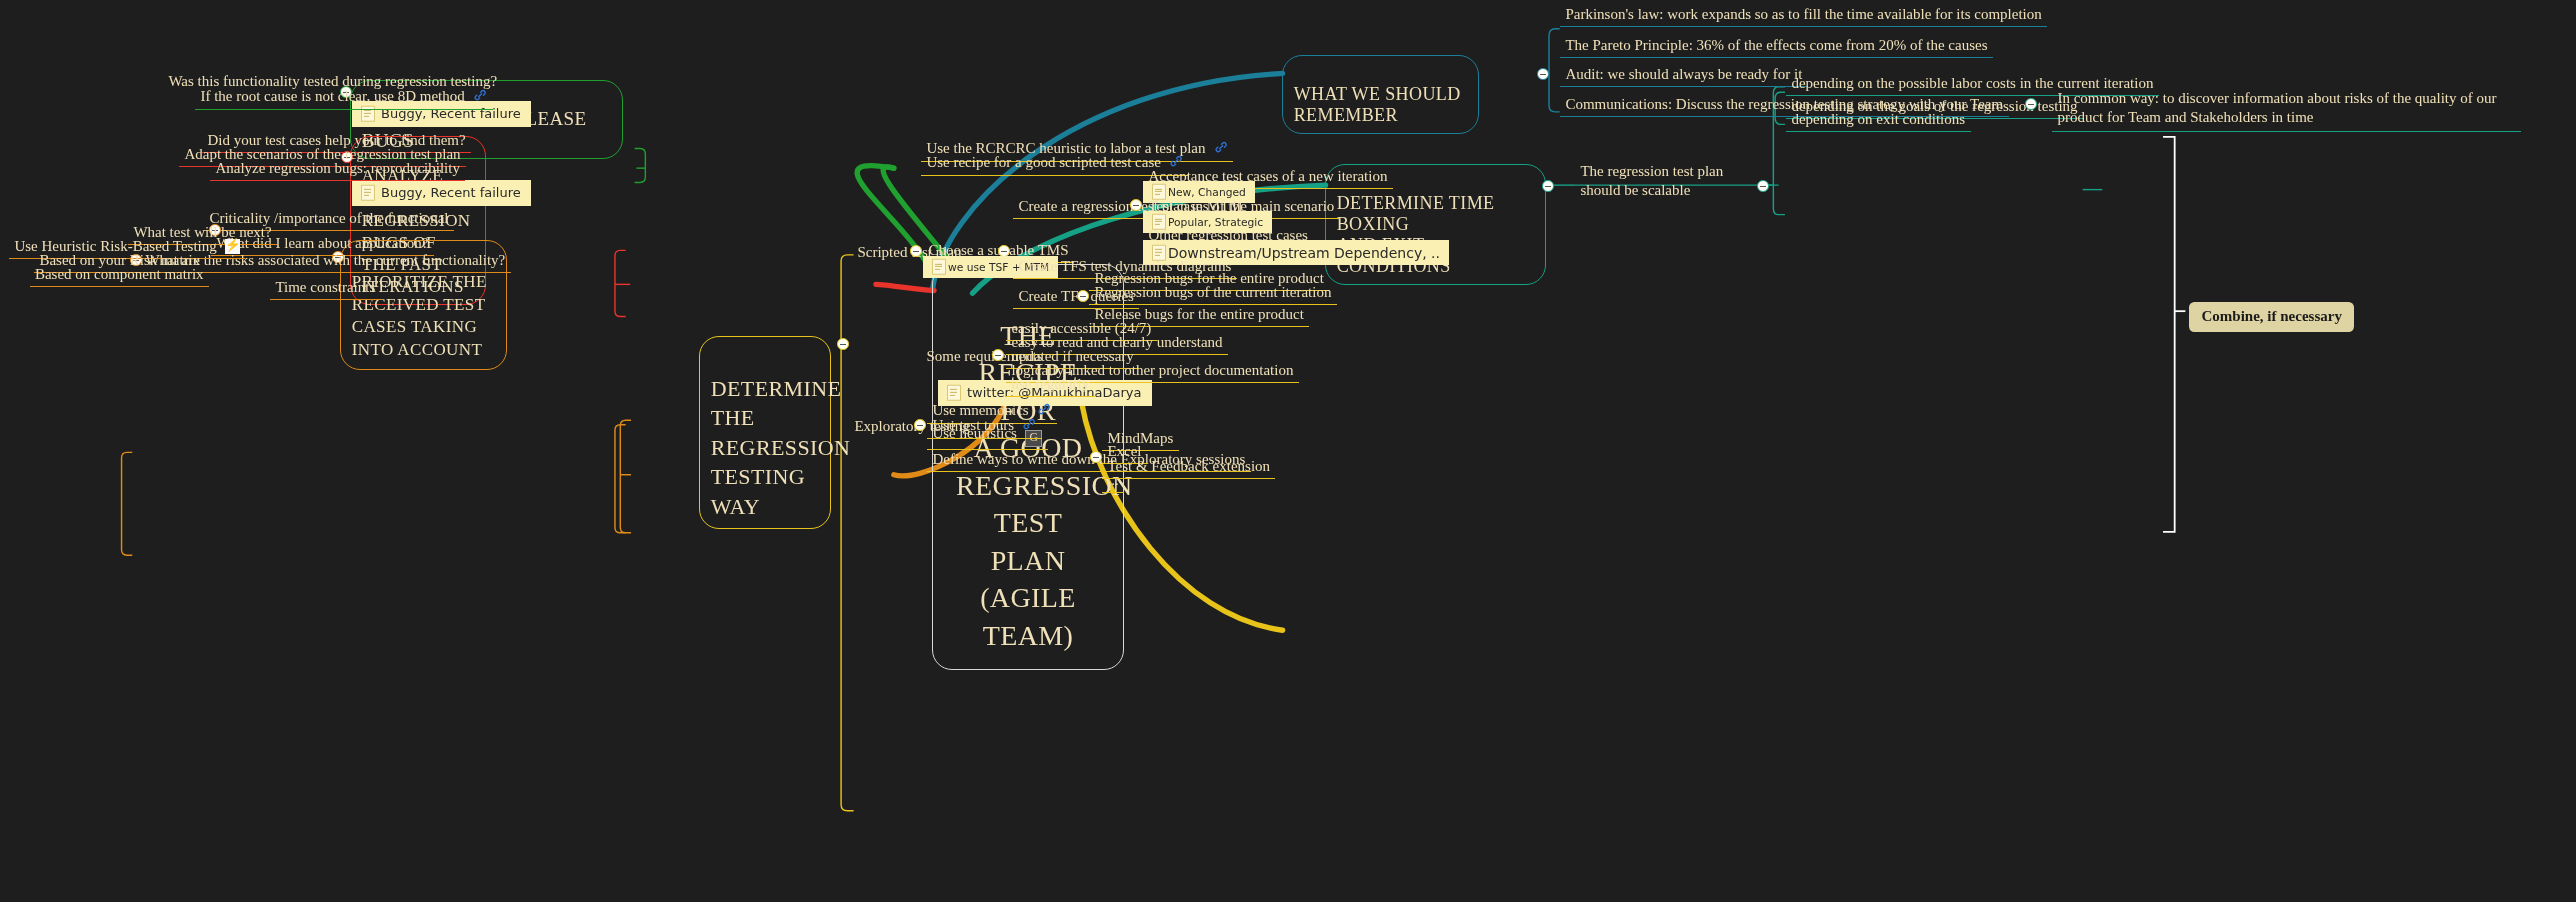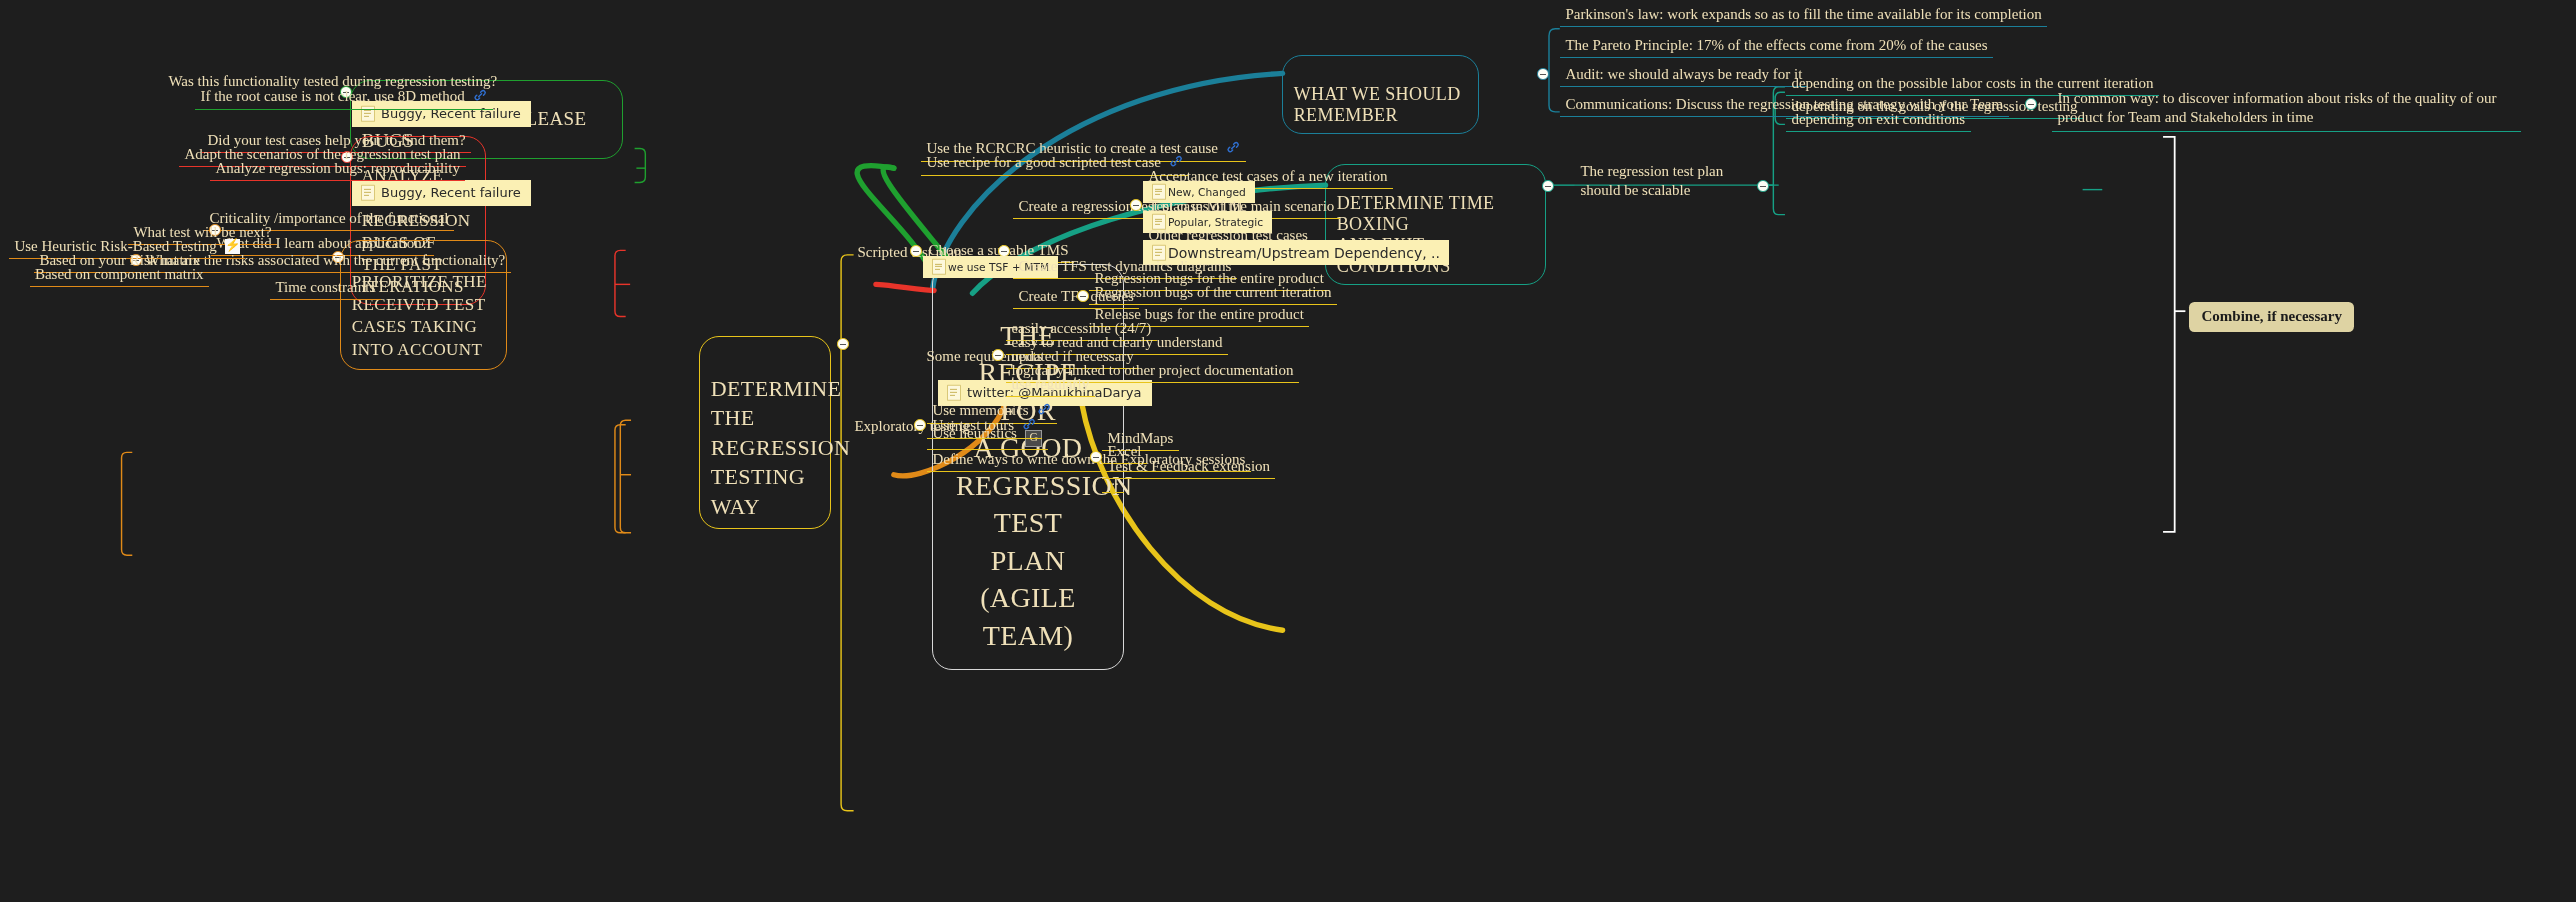--- a/index.html
+++ b/index.html
@@ -144,21 +144,21 @@
 
   <div class="node topic blue left" style="left:1282px;top:55px;width:197px;font-size:18px;padding:7.2px 10.7px;">
     <span>WHAT WE SHOULD REMEMBER</span>
   </div>
   <div class="handle" style="--c:#1b7f99;left:1537px;top:68px;"></div>
 
   <div class="leaf u" style="--c:#1b7f99;left:1560px;top:5.4px;">
     <span>Parkinson's law: work expands so as to fill the time available for its completion</span>
   </div>
   <div class="leaf u" style="--c:#1b7f99;left:1560px;top:36px;">
-    <span>The Pareto Principle: 17% of the effects come from 20% of the causes</span>
+    <span>The Pareto Principle: 36% of the effects come from 20% of the causes</span>
   </div>
   <div class="leaf u" style="--c:#1b7f99;left:1560px;top:65px;">
     <span>Audit: we should always be ready for it</span>
   </div>
   <div class="leaf u" style="--c:#1b7f99;left:1560px;top:95px;">
     <span>Communications: Discuss the regression testing strategy with your Team</span>
   </div>
 
   <div class="node topic teal left" style="left:1325px;top:164px;width:221px;font-size:18px;padding:7.2px 10.7px;">
     <span>DETERMINE TIME BOXING
@@ -265,21 +265,21 @@
 TESTING WAY</span>
   </div>
   <div class="handle" style="--c:#e8c41a;left:837px;top:338px;"></div>
 
   <div class="leaf" style="--c:#e8c41a;left:852px;top:243px;">
     <span>Scripted test plan</span>
   </div>
   <div class="handle" style="--c:#e8c41a;left:910px;top:245px;"></div>
 
   <div class="leaf u" style="--c:#e8c41a;left:921px;top:139px;">
-    <span>Use the RCRCRC heuristic to create a test cause</span>
+    <span>Use the RCRCRC heuristic to labor a test plan</span>
     <span class="gicon">
       <svg class="link-ico" viewBox="0 0 24 24" fill="none" stroke="#2f6fd0" stroke-width="2.4" stroke-linecap="round">
         <path d="M9.5 14.5 L14.5 9.5"></path>
           <path d="M12.8 7.2 l2-2 a3.4 3.4 0 0 1 4.8 4.8 l-2 2"></path>
           <path d="M11.2 16.8 l-2 2 a3.4 3.4 0 0 1-4.8-4.8 l2-2"></path>
       </svg>
     </span>
   </div>
   <div class="leaf u" style="--c:#e8c41a;left:921px;top:153px;">
     <span>Use recipe for a good scripted test case</span>

